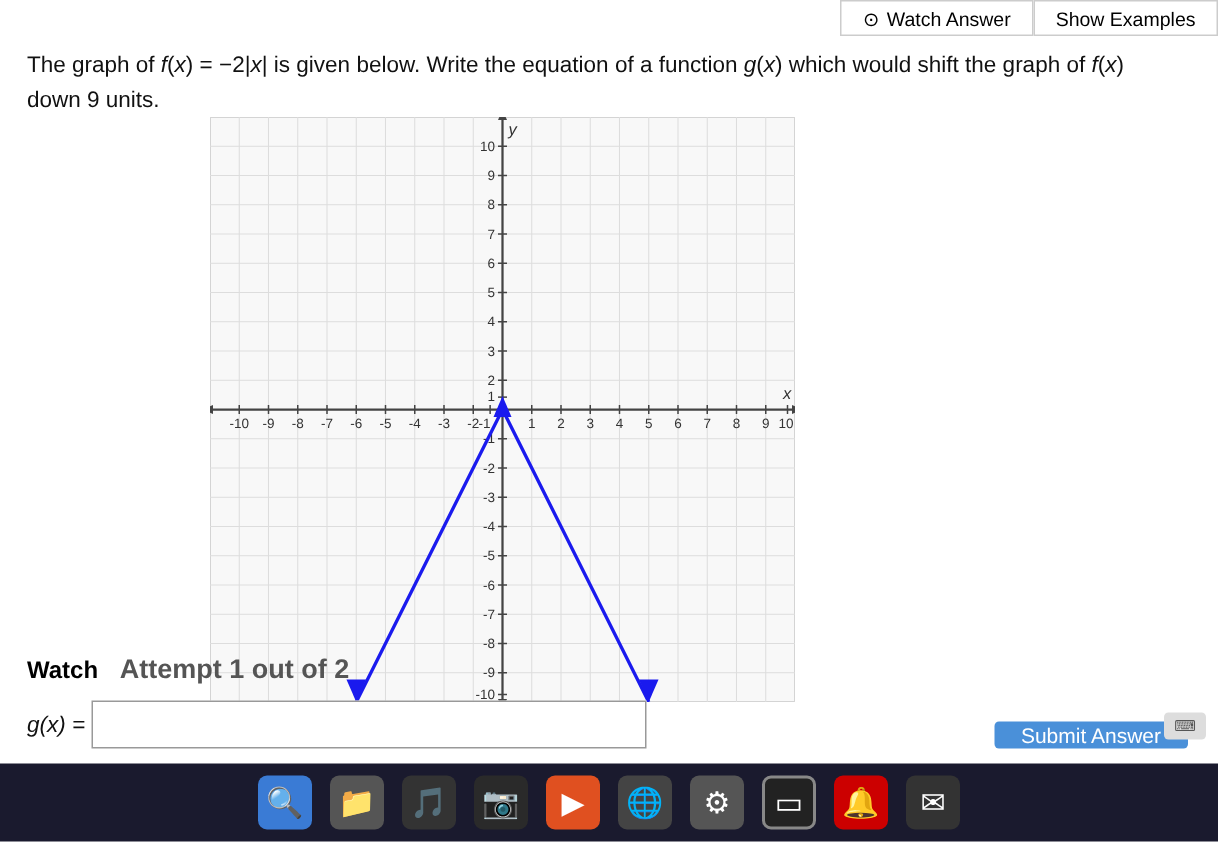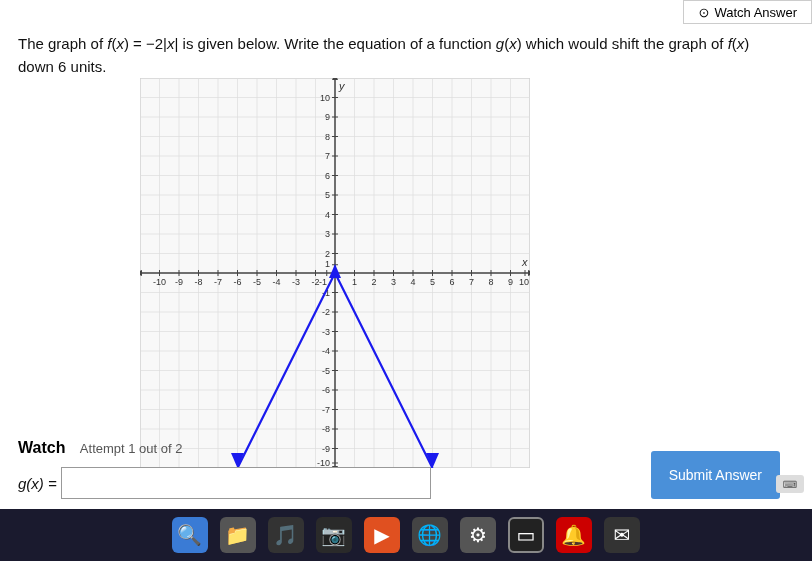--- a/index.html
+++ b/index.html
@@ -82,25 +82,25 @@
       height: 32px;
       border: 1px solid #999;
       padding: 0 6px;
       font-size: 15px;
     }
 
     
     #submit-btn {
       position: absolute;
       bottom: 62px;
-      right: 32px;
+      right: 20px;
       background: #4a90d9;
       color: #fff;
       border: none;
-      padding: 16px 18px;
+      padding: 1px 18px;
       font-size: 14px;
       cursor: pointer;
       border-radius: 3px;
     }
 
     
     #taskbar {
       position: absolute;
       bottom: 0;
       left: 0;
@@ -139,27 +139,30 @@
     }
   </style>
 </head>
 <body>
 
 <div id="top-bar">
   <button class="top-btn">
     <span class="btn-icon">⊙</span>
     <span>Watch Answer</span>
   </button>
+  <button class="top-btn">
+    <span>Show Examples</span>
+  </button>
 </div>
 
 <div id="problem-text">
   <span>
     The graph of <i>f</i>(<i>x</i>) = −2|<i>x</i>| is given below. Write the equation of a function <i>g</i>(<i>x</i>) which would shift the graph of <i>f</i>(<i>x</i>)
   </span><br>
-  <span>down 6 units.</span>
+  <span>down 9 units.</span>
 </div>
 
 <div id="graph-container">
   <svg width="390" height="390" viewBox="0 0 390 390" xmlns="http://www.w3.org/2000/svg">
 
     <rect width="390" height="390" fill="#f8f8f8" stroke="#bbb" stroke-width="1"></rect>
 
     <g stroke="#ddd" stroke-width="0.7">
 
       <line x1="0" y1="0" x2="0" y2="390"></line>
@@ -320,21 +323,21 @@
 
     <polygon points="286,375 292.5,390 299,375" fill="#1a1aee"></polygon>
 
     <polygon points="189,200 195,186 201,200" fill="#1a1aee"></polygon>
   </svg>
 </div>
 
 <div id="answer-section">
   <div>
     <strong>Watch</strong>
-    <span style="margin-left:10px; font-size:13px; color:#555;">Attempt 1 out of 2</span>
+    <span style="margin-left:10px; font-size:18px; color:#555;font-weight:bold;">Attempt 1 out of 2</span>
   </div>
   <div id="answer-row">
     <span id="g-x-label"><i>g</i>(<i>x</i>) =</span>
     <input type="text" id="answer-input" style="width: 370px; height: 32px; border: 1px solid rgb(153, 153, 153); padding: 0px 6px; font-size: 15px;" value="">
   </div>
 </div>
 
 <button id="submit-btn">
   <span>Submit Answer</span>
 </button>

